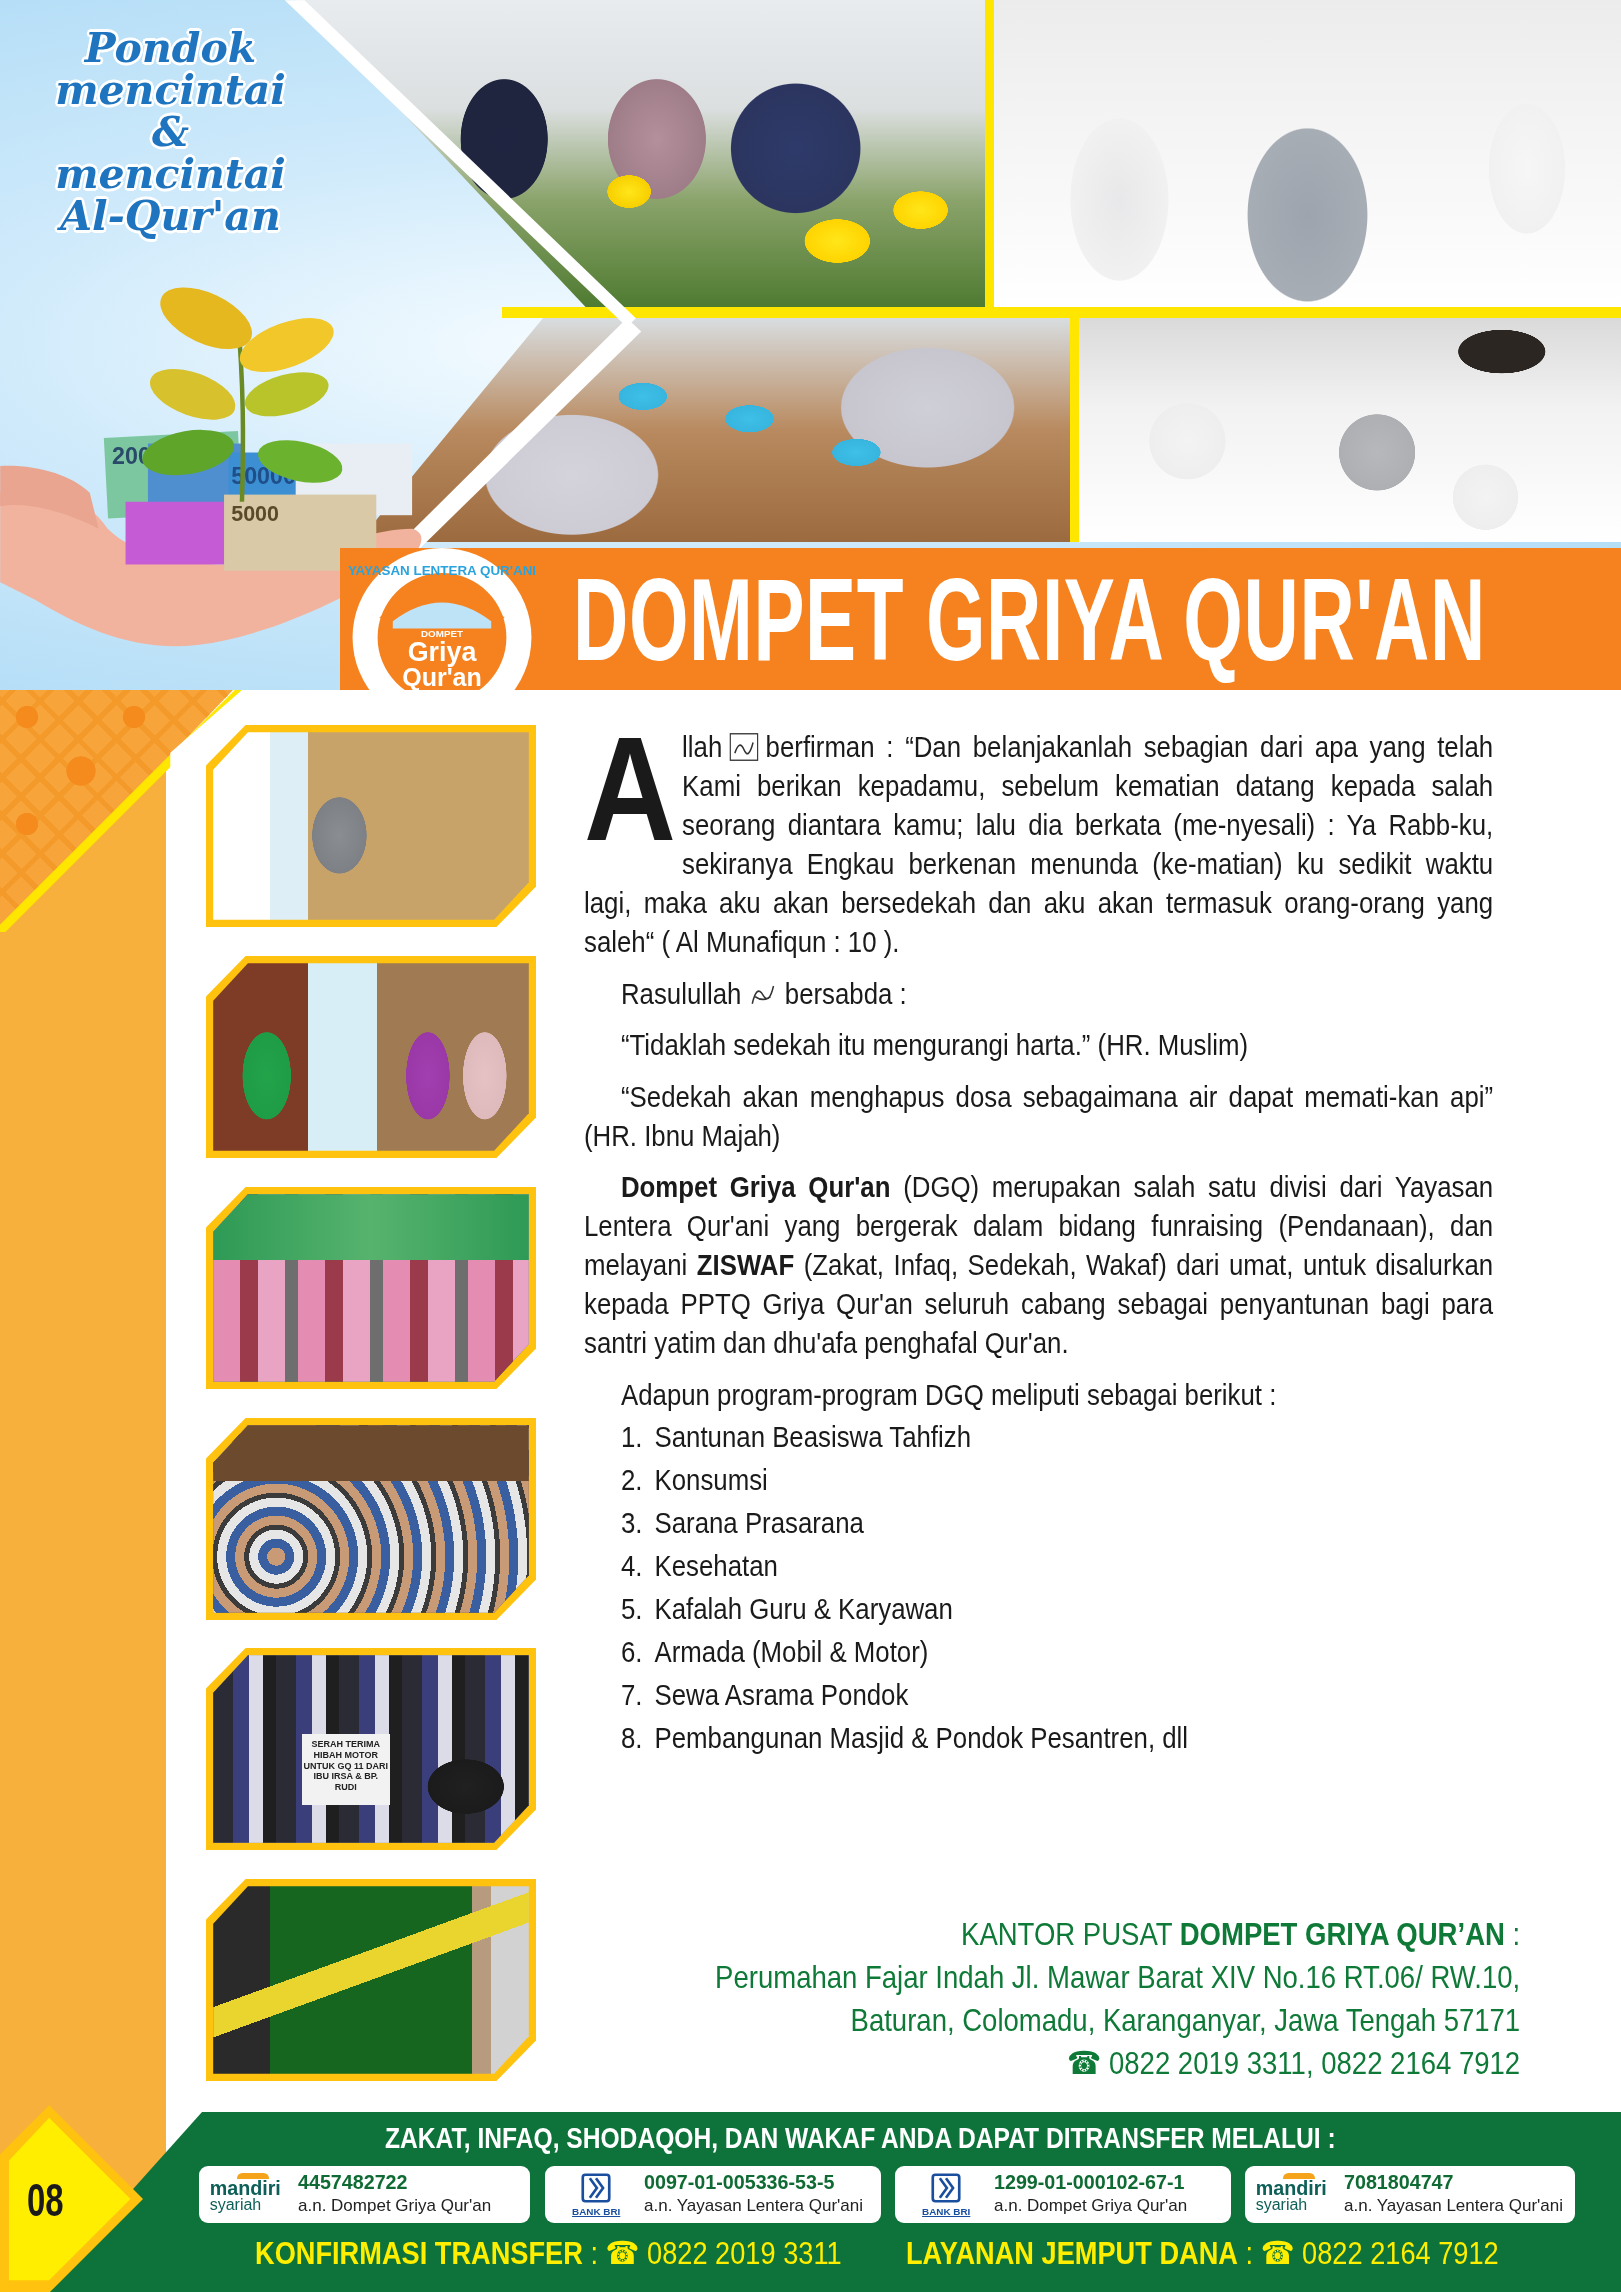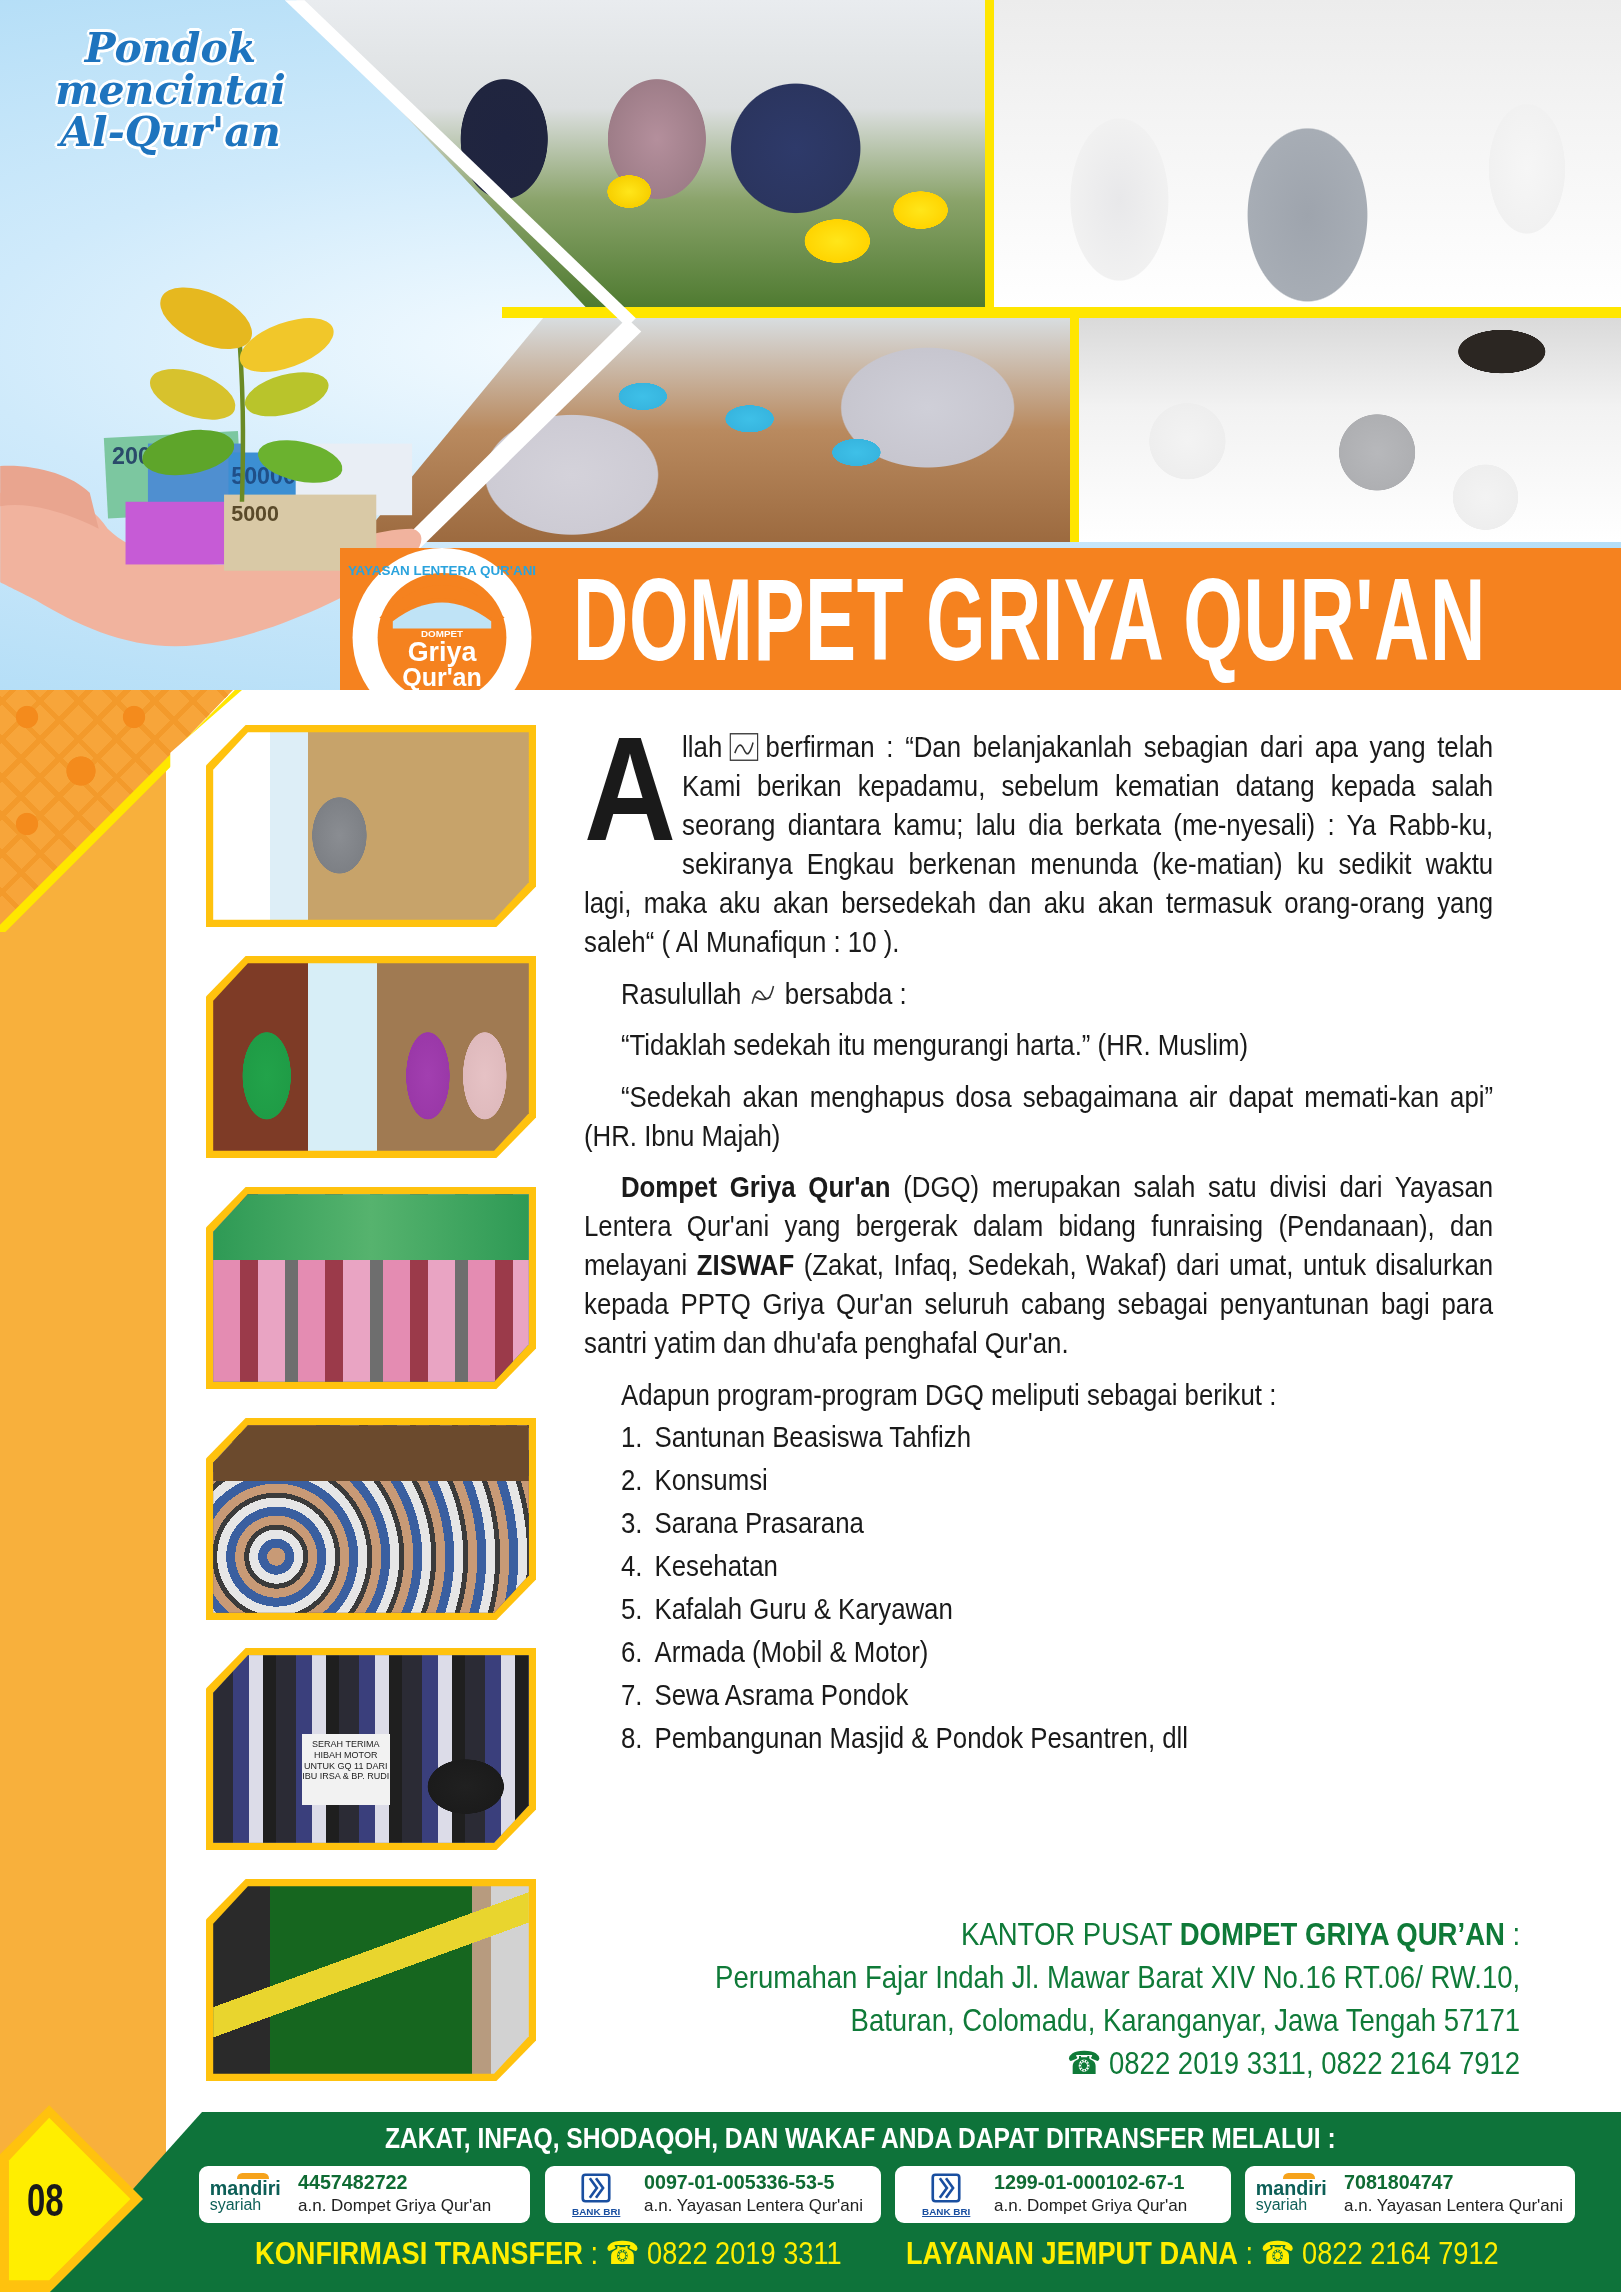--- a/index.html
+++ b/index.html
@@ -101,21 +101,21 @@
   .t3 .in::before { content: ""; position: absolute; left: 0; right: 0; top: 0; height: 35%; background: linear-gradient(90deg,#2e9a55,#56b36e,#2e9a55); }
   .t4 { top: 1418px; } .t4 .in { background:
       repeating-radial-gradient(circle at 20% 70%, #c89a76 0 9px, #3a5fa0 9px 18px, #e6e6e6 18px 27px, #3b3b3b 27px 32px),
       #6b4a2d; }
   .t4 .in::before { content: ""; position: absolute; left: 0; right: 0; top: 0; height: 30%; background: #6b4a2d; }
   .t5 { top: 1648px; } .t5 .in { background:
       radial-gradient(ellipse 63px 45px at 80% 70%, #202020 0%, #1b1b1b 60%, transparent 61%),
       repeating-linear-gradient(90deg, #2b2b35 0 19.7px, #3a3f7c 19.7px 36px, #dcdce8 36px 50px, #1f1f1f 50px 63px),
       #8f9493; }
   .t5 .sign { position: absolute; left: 28%; top: 42%; width: 28%; height: 38%; background: #f2f2f2;
-      font-size: 9px; font-weight: normal; color: #222; text-align: center; line-height: 10.7px; padding-top: 5.4px; }
+      font-size: 9px; font-weight: bold; color: #222; text-align: center; line-height: 10.7px; padding-top: 5.4px; }
   .t6 { top: 1879px; } .t6 .in { background:
       linear-gradient(160deg, transparent 0 40%, #e9d52e 40% 50%, transparent 50%),
       linear-gradient(90deg, #2a2a2a 0 18%, #16661f 18% 82%, #b79b7f 82% 88%, #d2d2d2 88% 100%); }
 
   
   .content { position: absolute; left: 584px; top: 727px; width: 909px; color: #1a1a1a;
      font-family: "Liberation Sans", sans-serif; font-size: 30px; line-height: 39px; }
   .narrow { display: inline-block; transform: scaleX(0.86); transform-origin: left top; width: 116.3%; }
   .para { text-align: justify; margin-bottom: 12.5px; }
   .indent { text-indent: 43px; }
@@ -178,20 +178,21 @@
   <div class="frame-v" style="left:502px;top:307px;width:1119px;height:10.7px;"></div>
   <div class="frame-v" style="left:1070px;top:318px;width:9px;height:224px;"></div>
 
   <svg class="diag" viewBox="0 0 1810 770">
     <polygon points="318,0 340,0 710,355 700,365" fill="#ffffff"></polygon>
     <polygon points="700,355 716,370 420,660 402,650" fill="#ffffff"></polygon>
   </svg>
 
   <div class="tagline">
     <div>Pondok</div>
+    <div>mencintai &amp;</div>
     <div>mencintai</div>
     <div>Al-Qur'an</div>
   </div>
 
   <svg class="plant" viewBox="0 0 520 440">
 
     <path d="M0,260 C60,250 100,270 120,300 C160,340 260,350 330,330 C380,318 420,300 460,300 C480,305 470,330 440,345 C380,380 300,420 220,430 C150,438 90,410 40,380 C20,370 0,360 0,360 Z" fill="#f1b39e"></path>
     <path d="M0,230 C40,228 80,240 100,260 L110,300 C70,280 30,270 0,275 Z" fill="#e9a58f"></path>
 
     <rect x="118" y="195" width="150" height="90" fill="#7cc7a0" transform="rotate(-3 190 240)"></rect>

